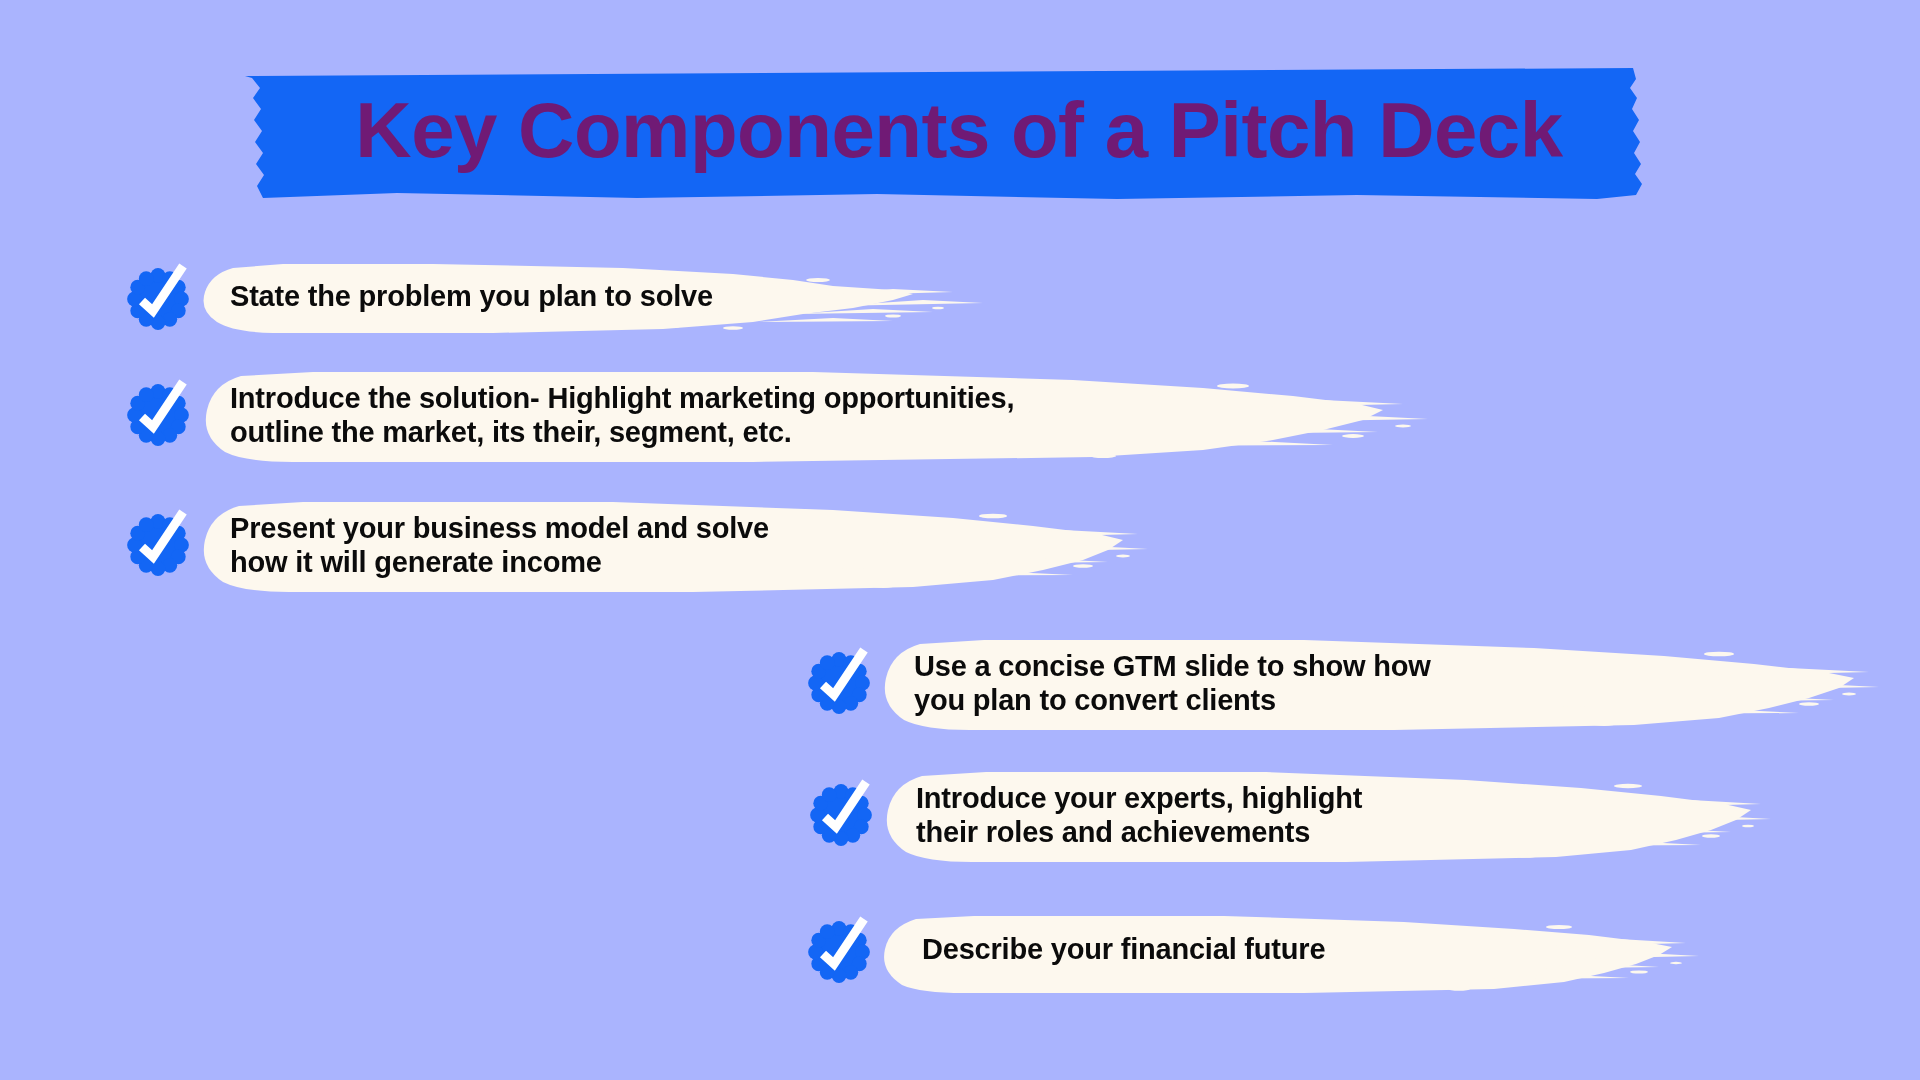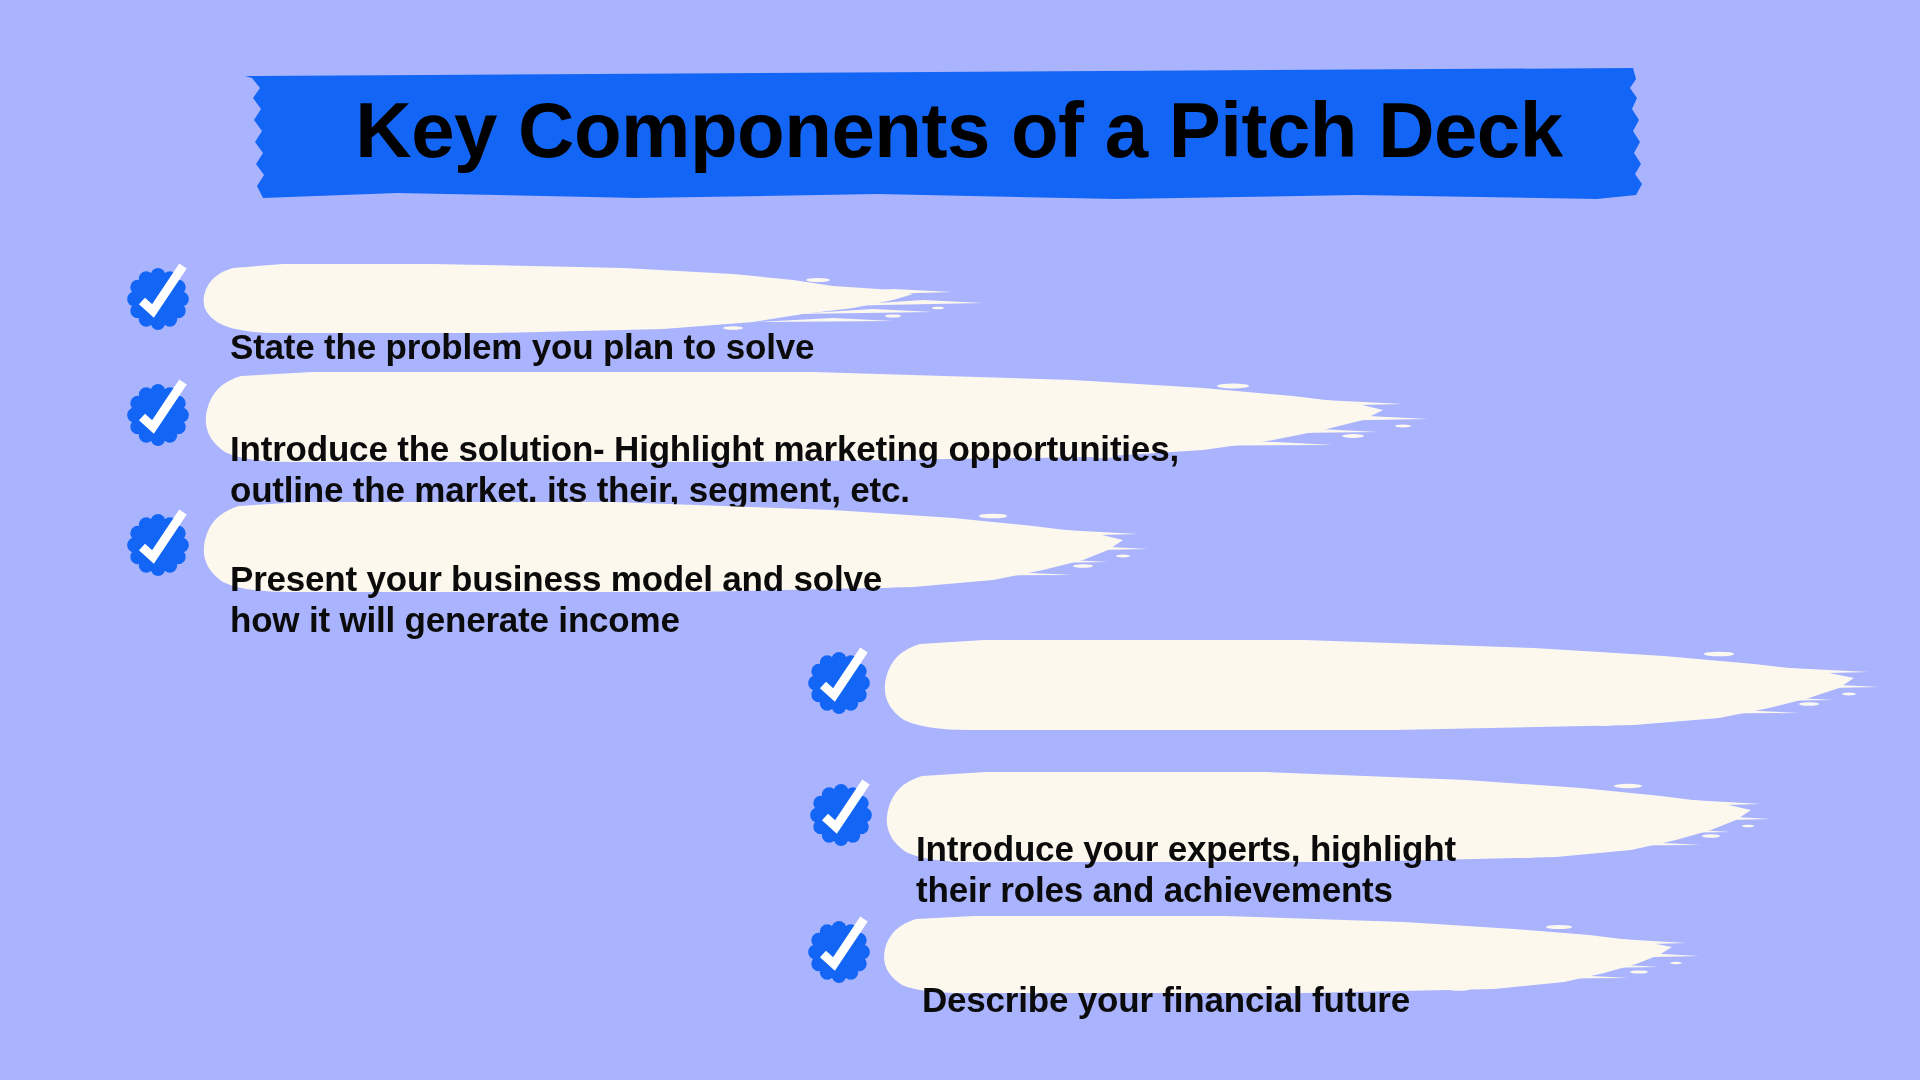--- a/index.html
+++ b/index.html
@@ -41,21 +41,21 @@
   }
   .title-text {
     position: absolute;
     left: 0;
     top: 0;
     width: 100%;
     height: 100%;
     display: flex;
     align-items: center;
     justify-content: center;
-    color: #000000;
+    color: #701a75;
     font-size: 78px;
     font-weight: 700;
     letter-spacing: -0.5px;
     line-height: 1;
     white-space: nowrap;
     padding-bottom: 4px;
     box-sizing: border-box;
   }
 
   
@@ -71,25 +71,24 @@
   }
   .brush svg {
     display: block;
     width: 100%;
     height: 100%;
   }
   .bullet-text {
     position: absolute;
     color: #0b0b0b;
     font-weight: 700;
-    font-size: 35px;
+    font-size: 29px;
     line-height: 1.16;
     white-space: pre-line;
     letter-spacing: -0.2px;
-    margin-top: 47px;
   }
 
   .check-badge {
     position: absolute;
     width: 66px;
     height: 66px;
   }
   .check-badge svg {
     display: block;
     width: 100%;
@@ -269,20 +268,22 @@
           <ellipse cx="805" cy="64" rx="9" ry="1.9"></ellipse>
           <ellipse cx="700" cy="78" rx="14" ry="2.3"></ellipse>
           <ellipse cx="900" cy="52" rx="6" ry="1.5"></ellipse>
           <ellipse cx="935" cy="74" rx="10" ry="1.8"></ellipse>
           <ellipse cx="975" cy="64" rx="7" ry="1.4"></ellipse>
           <ellipse cx="650" cy="92" rx="17" ry="2.3"></ellipse>
           <ellipse cx="730" cy="94" rx="12" ry="1.9"></ellipse>
         </g>
       </svg>
     </div>
+    <div class="bullet-text" style="left:108px; top:12px; width:820px;">Use a concise GTM slide to show how
+you plan to convert clients</div>
     <div class="check-badge" style="left:0px; top:12px;">
       <svg viewBox="0 0 66 66">
         <g fill="#1366f5">
           <circle cx="33" cy="33" r="20"></circle>
           <circle cx="33" cy="9.5" r="7.4"></circle>
             <circle cx="44.8" cy="12.7" r="7.4"></circle>
           <circle cx="53.3" cy="21.2" r="7.4"></circle>
             <circle cx="56.5" cy="33" r="7.4"></circle>
           <circle cx="53.3" cy="44.8" r="7.4"></circle>
             <circle cx="44.8" cy="53.3" r="7.4"></circle>

